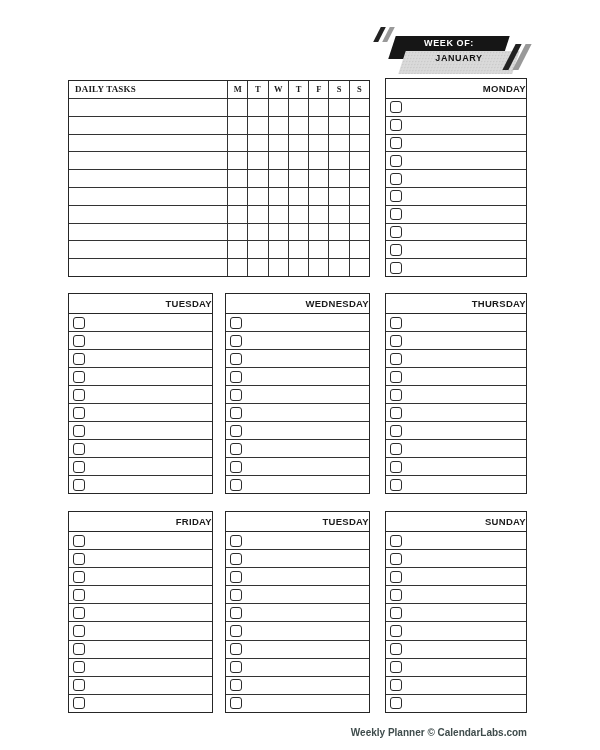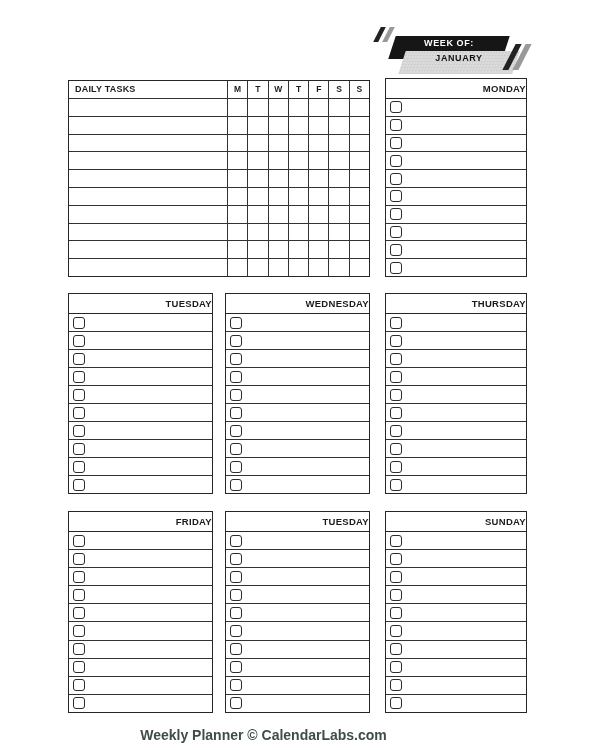--- a/index.html
+++ b/index.html
@@ -31,21 +31,21 @@
   .slash { position:absolute; transform:skewX(-27deg); }
   .sl-1a { left:377px; top:27px; width:5px; height:15px; background:#222222; }
   .sl-1b { left:386px; top:27px; width:5px; height:15px; background:#999999; }
   .sl-2a { left:509px; top:44px; width:6px; height:26px; background:#222222; }
   .sl-2b { left:519px; top:44px; width:6px; height:26px; background:#999999; }
 
   
   .daily-table {
     position:absolute; left:68px; top:80px; width:302px; height:197px;
     border:1.5px solid #262626; box-sizing:border-box;
-    display:flex; flex-direction:column; background:#fff;
+    display:flex; flex-direction:column; background:#fff;font-family:Liberation Serif, serif;
   }
   .dt-row { display:flex; flex:1 1 0; border-top:1px solid #333333; min-height:0; }
   .dt-row.dt-header { flex:0 0 17px; border-top:none; }
   .dt-task-cell { width:158px; flex:0 0 158px; box-sizing:border-box; }
   .dt-header .dt-task-cell { font-weight:700; font-size:9px; line-height:17px; padding-left:6px; letter-spacing:.2px; }
   .dt-day-cell { flex:1 1 0; border-left:1px solid #333333; box-sizing:border-box; }
   .dt-header .dt-day-cell { font-weight:700; font-size:8.5px; line-height:17px; text-align:center; }
 
   
   .day-box {
@@ -62,22 +62,22 @@
 
   #box-0 { left:385px; top:78px;  width:142px; height:199px; }
   #box-1 { left:68px;  top:293px; width:145px; height:201px; }
   #box-2 { left:225px; top:293px; width:145px; height:201px; }
   #box-3 { left:385px; top:293px; width:142px; height:201px; }
   #box-4 { left:68px;  top:511px; width:145px; height:202px; }
   #box-5 { left:225px; top:511px; width:145px; height:202px; }
   #box-6 { left:385px; top:511px; width:142px; height:202px; }
 
   
-  .footer { position:absolute; left:0px; right:73px; top:727px; text-align:center;
-            font-size:14px; font-weight:700; color:#3f4c4c; }
+  .footer { position:absolute; left:0px; right:73px; top:727px; text-align:right;
+            font-size:10px; font-weight:700; color:#3f4c4c; }
 </style>
 </head>
 <body>
 
 <div class="page">
 
 
   <div class="slash sl-1a"></div>
   <div class="slash sl-1b"></div>
   <div class="bar bar-black">

